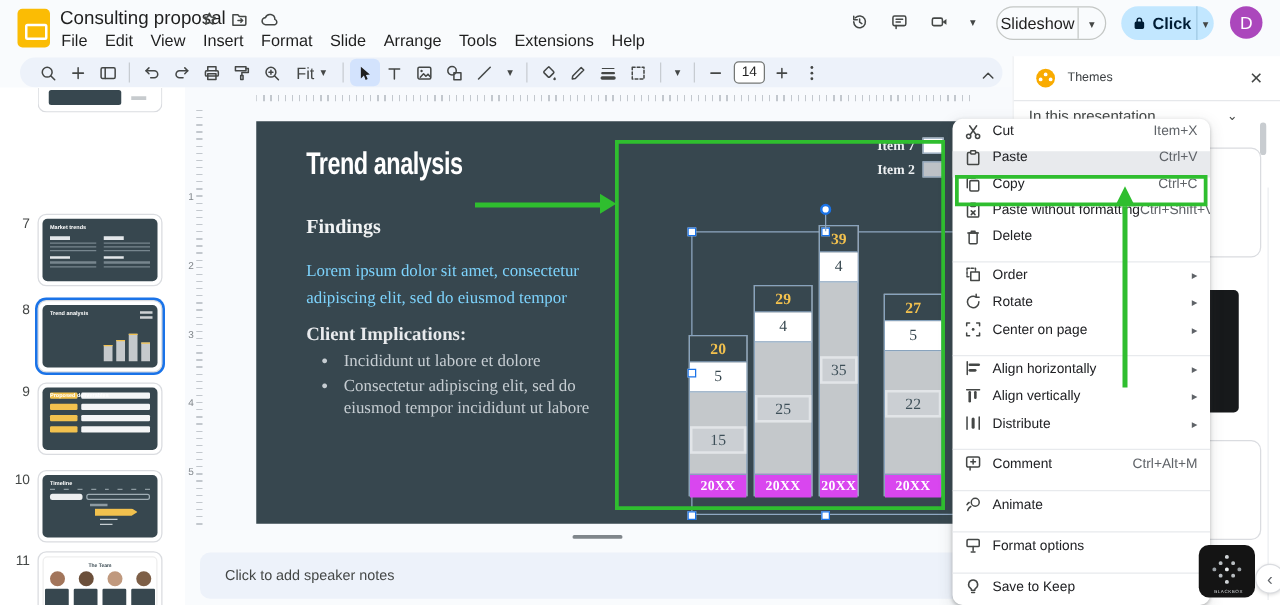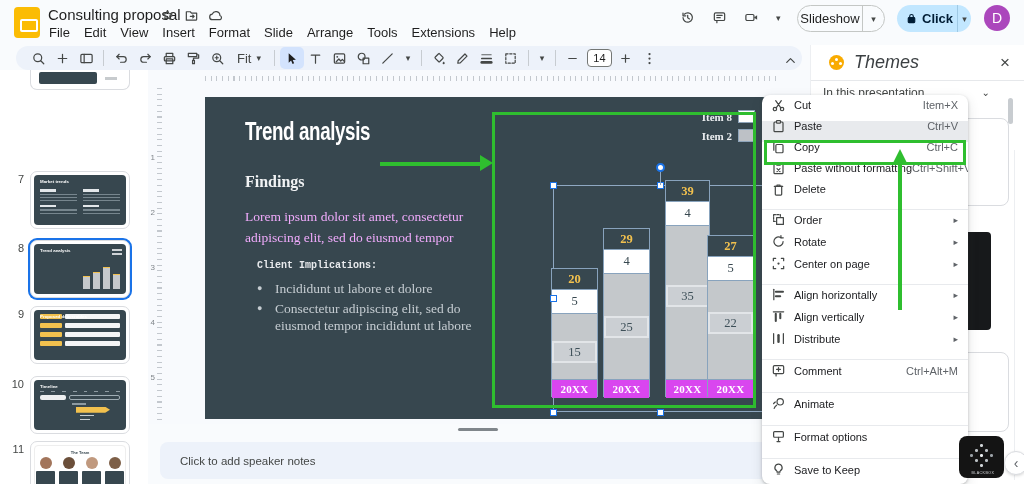--- a/index.html
+++ b/index.html
@@ -88,22 +88,22 @@
   #vruler{position:absolute;left:157px;top:88px;width:5px;height:336px;
       background:repeating-linear-gradient(180deg,#C3C8CE 0 1px,transparent 1px 5.7px);}
   .rnum{position:absolute;left:145px;width:10px;font-size:8px;color:#80868B;text-align:right;}
 
   
   #slide{position:absolute;left:205px;top:97px;width:572px;height:322px;background:#37474F;overflow:hidden;}
   #slide-title{position:absolute;left:40px;top:20px;font-size:25px;font-weight:bold;color:#fff;letter-spacing:-.5px;
       transform:scaleX(.75);transform-origin:0 0;white-space:nowrap;}
   #slide-sub{position:absolute;left:40px;top:76px;font-family:"Liberation Serif",serif;font-size:16px;font-weight:bold;color:#F1F3F4;}
   #slide-body{position:absolute;left:40px;top:110px;width:255px;font-family:"Liberation Serif",serif;font-size:13.5px;
-      line-height:1.55;color:#f0abfc;}
-  #slide-imp{position:absolute;left:52px;top:163px;font-family:Liberation Mono, monospace;font-size:10px;font-weight:bold;color:#E8EAED;}
+      line-height:1.55;color:#7dd3fc;}
+  #slide-imp{position:absolute;left:40px;top:163px;font-family:Liberation Serif, serif;font-size:15px;font-weight:bold;color:#E8EAED;}
   #slide-bullets{position:absolute;left:52px;top:184px;width:235px;font-family:"Liberation Serif",serif;font-size:13.5px;
       line-height:1.25;color:#C6CDD2;}
   .brow{display:flex;margin-bottom:3px;}
   .brow .dot{width:18px;flex:none;font-size:9px;padding-top:2px;}
   #green-arrow-line{position:absolute;left:175px;top:65px;width:102px;height:3.5px;background:#2FBE2F;}
   #green-arrow-head{position:absolute;left:275px;top:58px;width:0;height:0;border-top:8px solid transparent;
       border-bottom:8px solid transparent;border-left:13px solid #2FBE2F;}
   #green-rect{position:absolute;left:287px;top:15px;width:264px;height:296px;border:3px solid #2FBE2F;z-index:6;}
   #legend{position:absolute;right:22px;top:13px;z-index:2;}
   .lrow{display:flex;align-items:center;justify-content:flex-end;margin-bottom:6px;}
@@ -130,21 +130,21 @@
   #notes-handle{position:absolute;left:458px;top:428px;width:40px;height:3px;background:#80868B;border-radius:2px;}
   #notes-bar{position:absolute;left:160px;top:442px;width:826px;height:37px;background:#EDF2FA;border-radius:8px;
       display:flex;align-items:center;padding-left:20px;font-size:11.5px;color:#444746;z-index:4;}
 
   
   #themes{position:absolute;left:810px;top:45px;width:214px;height:439px;background:#fff;border-left:1px solid #EDEFF2;z-index:10;}
   #themes-hdr{position:absolute;left:0;top:0;width:100%;height:36px;border-bottom:1px solid #E6E8EB;display:flex;align-items:center;}
   .palette{width:15px;height:15px;border-radius:50%;background:#F9AB00;position:relative;display:inline-block;}
   .palette::after{content:'';position:absolute;width:3px;height:3px;border-radius:50%;background:#fff;top:3px;left:6px;
       box-shadow:-4px 4px 0 #fff,4px 4px 0 #fff;}
-  #themes-title{font-size:18px;color:#3C4043;margin-left:10px;font-style:italic;}
+  #themes-title{font-size:10px;color:#3C4043;margin-left:10px;}
   #themes-hdr .ic{margin-left:18px;}
   #themes-close{position:absolute;right:14px;top:9px;}
   #themes-section{position:absolute;left:12px;top:41px;font-size:12px;color:#444746;}
   #themes-caret{position:absolute;right:34px;top:42px;font-size:10px;color:#444746;}
   #themes-scroll{position:absolute;right:11px;top:53px;width:5px;height:26px;background:#C8CCD0;border-radius:3px;}
   .theme-card{position:absolute;background:#fff;border:1px solid #DADCE0;border-radius:8px;}
   #theme-card-dark{position:absolute;left:18px;top:187px;width:162px;height:98px;background:#17191B;border-radius:4px;}
   #panel-divider{position:absolute;right:9px;top:105px;width:1px;height:330px;background:#ECEEF1;}
 
   
@@ -564,21 +564,21 @@
       <div class="brow">
           <span class="dot">●</span>
           <span>Consectetur adipiscing elit, sed do eiusmod tempor incididunt ut labore</span>
         </div>
     </div>
     <div id="green-arrow-line"></div>
     <div id="green-arrow-head"></div>
     <div id="green-rect"></div>
     <div id="legend">
         <div class="lrow">
-          <span class="ltext">Item 8</span>
+          <span class="ltext">Item 7</span>
           <span class="lsw" style="background:#FFFFFF"></span>
         </div>
         <div class="lrow">
           <span class="ltext">Item 2</span>
           <span class="lsw" style="background:#BDC1C6"></span>
         </div>
       </div>
     <div id="selrect"></div>
     <div id="bars">
         <div class="bar" style="left:346px;top:171px;width:47px;height:129px">
@@ -590,21 +590,21 @@
           <div class="bf">20XX</div>
         </div>
         <div class="bar" style="left:398px;top:131px;width:47px;height:169px">
           <div class="bh">29</div>
           <div class="bw">4</div>
           <div class="bg" style="height:42px"></div>
           <div class="bl">25</div>
           <div class="bg" style="height:41px"></div>
           <div class="bf">20XX</div>
         </div>
-        <div class="bar" style="left:460px;top:83px;width:45px;height:217px">
+        <div class="bar" style="left:450px;top:83px;width:32px;height:217px">
           <div class="bh">39</div>
           <div class="bw">4</div>
           <div class="bg" style="height:59px"></div>
           <div class="bl">35</div>
           <div class="bg" style="height:72px"></div>
           <div class="bf">20XX</div>
         </div>
         <div class="bar" style="left:502px;top:138px;width:47px;height:162px">
           <div class="bh">27</div>
           <div class="bw">5</div>

